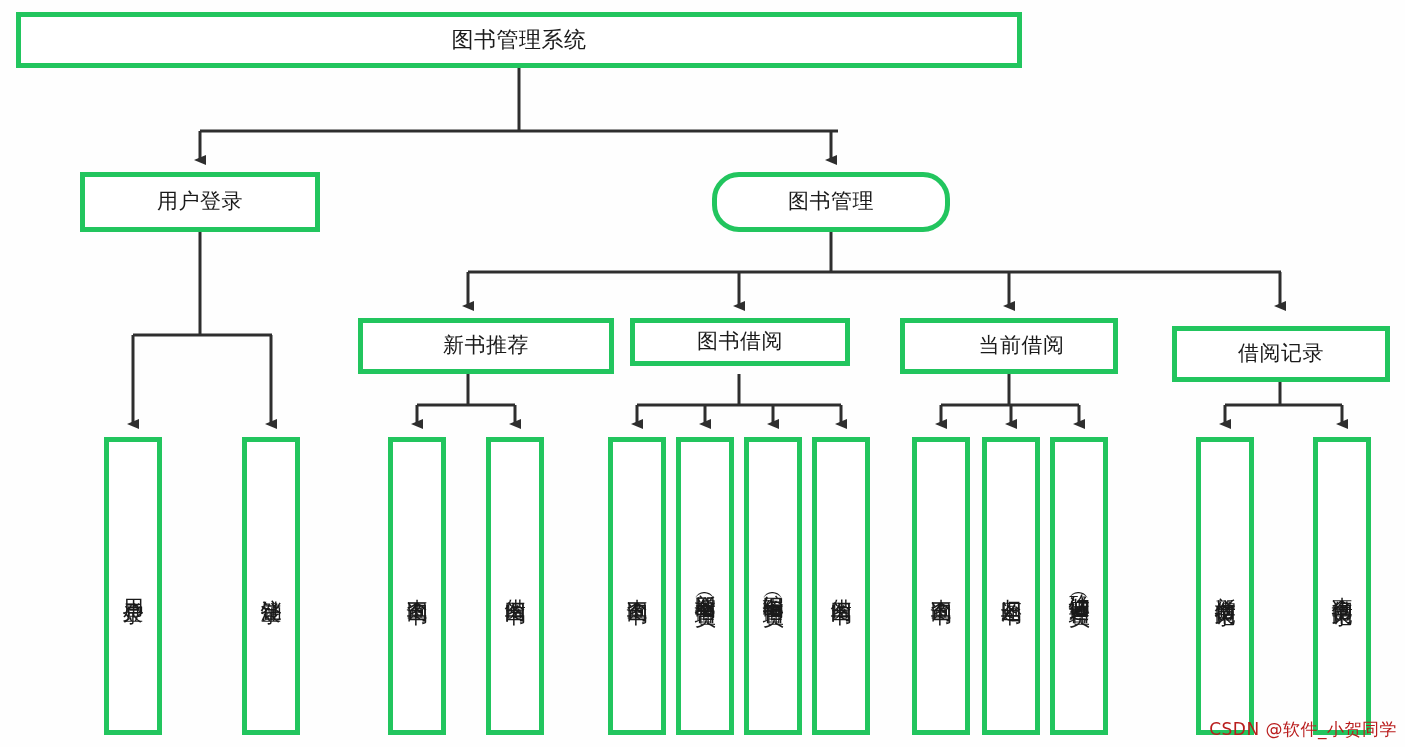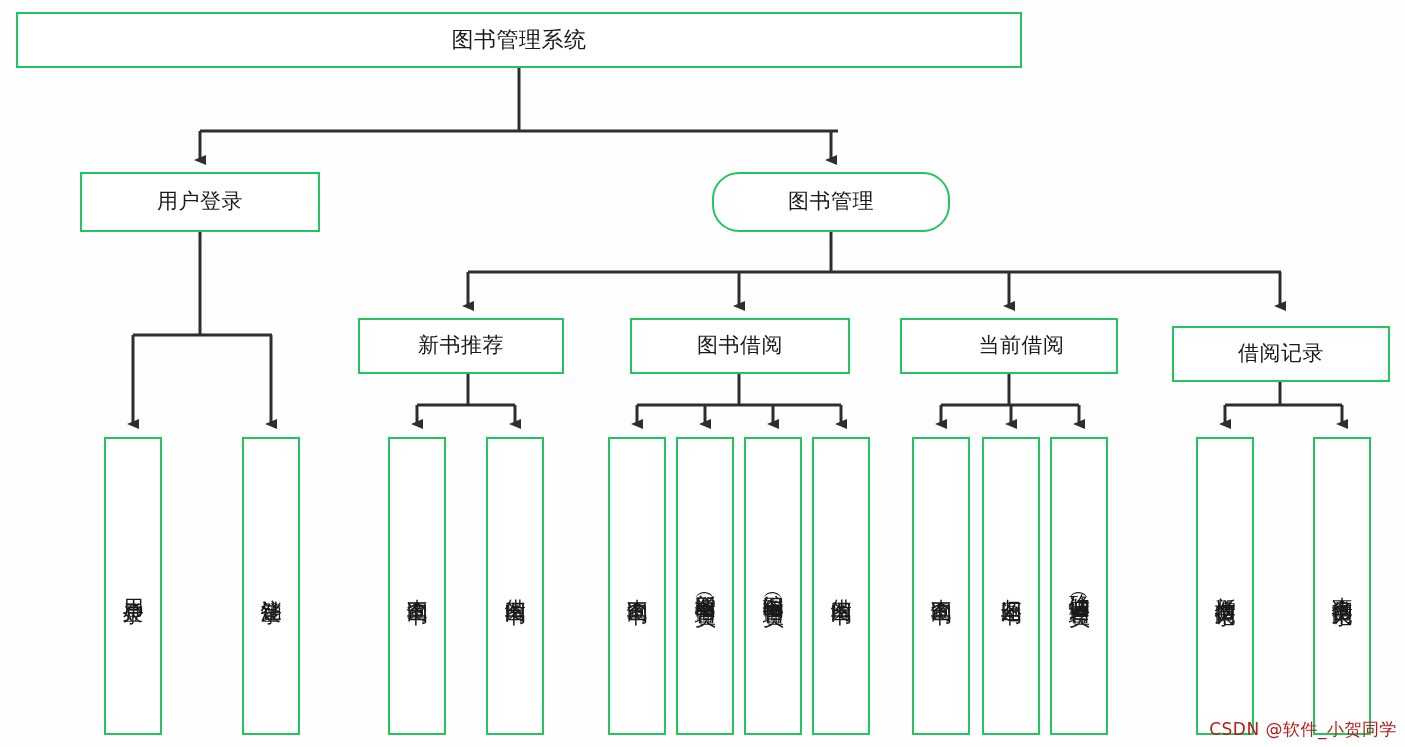--- a/index.html
+++ b/index.html
@@ -23,21 +23,21 @@
     left: 0;
     top: 0;
     width: 1405px;
     height: 747px;
     pointer-events: none;
   }
   .node {
     position: absolute;
     box-sizing: border-box;
     background: #ffffff;
-    border: 2px solid #22c55e;
+    border: 5px solid #22c55e;
     display: flex;
     align-items: center;
     justify-content: center;
     text-align: center;
     color: #1a1a1a;
   }
   .node-h {
     font-size: 21px;
     letter-spacing: 0.5px;
     line-height: 1.2;
@@ -130,24 +130,24 @@
     <span>图书管理系统</span>
   </div>
 
   <div class="node node-h" style="left:80px; top:172px; width:240px; height:60px;">
     <span>用户登录</span>
   </div>
   <div class="node node-h" style="left:712px; top:172px; width:238px; height:60px;border-radius:27px;">
     <span>图书管理</span>
   </div>
 
-  <div class="node node-h" style="left:358px; top:318px; width:206px; height:56px;">
+  <div class="node node-h" style="left:358px; top:318px; width:256px; height:56px;">
     <span>新书推荐</span>
   </div>
-  <div class="node node-h" style="left:630px; top:318px; width:220px; height:56px;">
+  <div class="node node-h" style="left:630px; top:318px; width:220px; height:48px;">
     <span>图书借阅</span>
   </div>
   <div class="node node-h" style="left:900px; top:318px; width:218px; height:56px;padding-left:25px;">
     <span>当前借阅</span>
   </div>
   <div class="node node-h" style="left:1172px; top:318px; width:218px; height:56px;margin-top:8px;">
     <span>借阅记录</span>
   </div>
 
   <div class="node node-v" style="left:104px; top:437px; width:58px; height:298px;">

